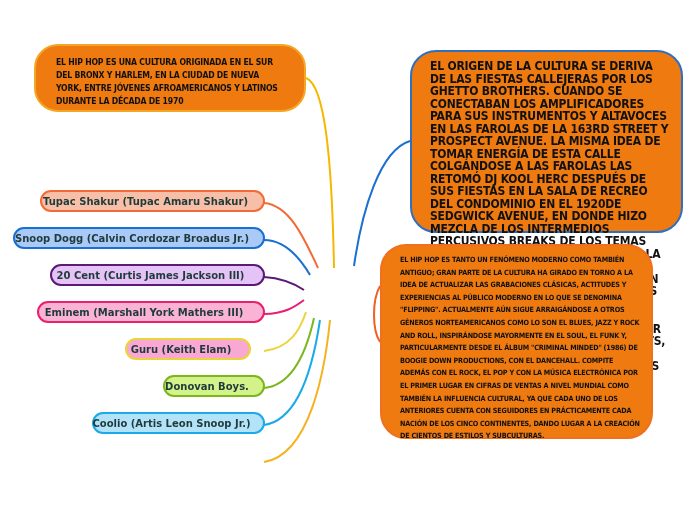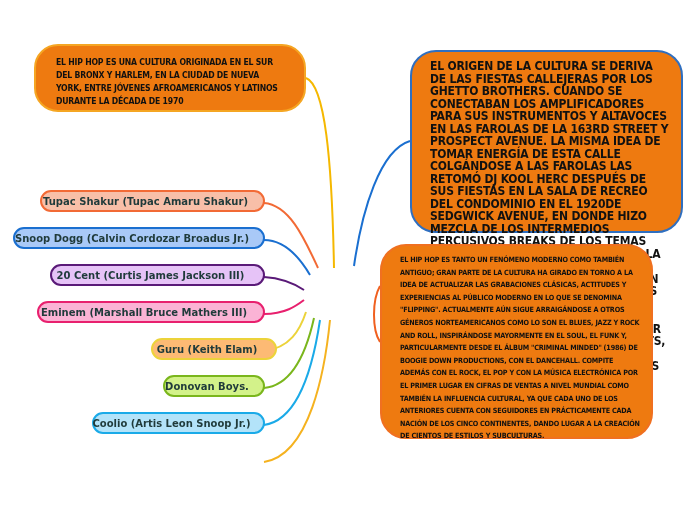--- a/index.html
+++ b/index.html
@@ -96,23 +96,23 @@
   <div class="pill" style="left:40px; top:190px; width:225px; background:#f8bfa8; border-color:#f26a35;">
     <span>Tupac Shakur (Tupac Amaru Shakur)</span>
   </div>
   <div class="pill" style="left:13px; top:227px; width:252px; background:#a9c9f7; border-color:#1a6fd0;">
     <span>Snoop Dogg (Calvin Cordozar Broadus Jr.)</span>
   </div>
   <div class="pill" style="left:50px; top:264px; width:215px; background:#e6c3f7; border-color:#5a1a78;">
     <span>20 Cent (Curtis James Jackson III)</span>
   </div>
   <div class="pill" style="left:37px; top:301px; width:228px; background:#fbb3d5; border-color:#e8206e;">
-    <span>Eminem (Marshall Bruce Mathers III)</span>
+    <span>Eminem (Marshall York Mathers III)</span>
   </div>
-  <div class="pill" style="left:151px; top:338px; width:126px; background:#fdba74; border-color:#ecd33a;">
+  <div class="pill" style="left:125px; top:338px; width:126px; background:#f9a8d4; border-color:#ecd33a;">
     <span>Guru (Keith Elam)</span>
   </div>
   <div class="pill" style="left:163px; top:375px; width:102px; background:#d3f28a; border-color:#7ab61c;">
     <span>Donovan Boys.</span>
   </div>
   <div class="pill" style="left:92px; top:412px; width:173px; background:#b3e3f9; border-color:#1aaae8;">
     <span>Coolio (Artis Leon Snoop Jr.)</span>
   </div>
 
 

